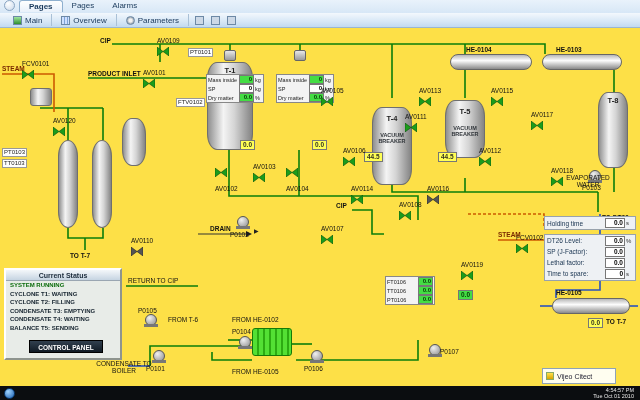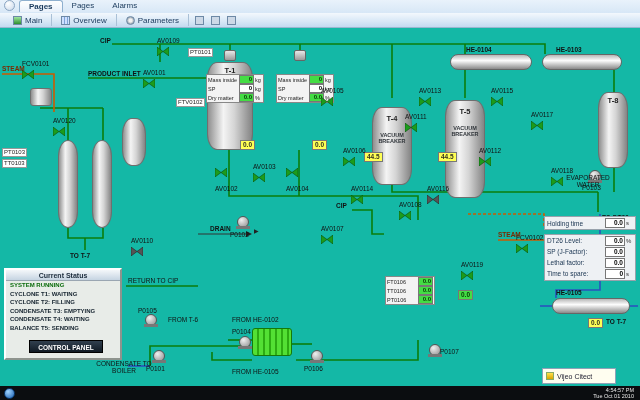--- a/index.html
+++ b/index.html
@@ -21,21 +21,21 @@
             display:flex; align-items:center; padding-left:6px; }
   .rbtn { display:flex; align-items:center; font-size:8px; color:#17365a; padding:0 7px; height:13px; }
   .ric { width:9px; height:9px; display:inline-block; margin-right:3px; border:1px solid #6d89a6; }
   .ric-main { background:linear-gradient(#9fe69f,#2f8f2f); }
   .ric-overview { background:repeating-linear-gradient(90deg,#cfe0ff 0 2px,#7fa4d8 2px 3px); }
   .ric-params { background:radial-gradient(circle,#f2f2f2 30%,#9aa5b0 70%); border-radius:50%; }
   .vdiv { width:1px; height:12px; background:#a9c0d6; margin:0 2px; }
   .ric-extra { background:#cdd9e7; margin-left:4px; }
 
   
-  .canvas { position:absolute; left:0; top:28px; width:640px; height:358px; background:#14b8a6; overflow:hidden; }
+  .canvas { position:absolute; left:0; top:28px; width:640px; height:358px; background:#fde047; overflow:hidden; }
   .pipes { position:absolute; left:0; top:0; pointer-events:none; }
 
   .lbl { position:absolute; font-size:6.5px; color:#111; white-space:nowrap; line-height:7px; }
   .lbl.bold { font-weight:bold; }
   .lbl.wrap { white-space:normal; text-align:center; }
   .lbl.steam { color:#7a2a00; font-weight:bold; }
   .tagbox { position:absolute; font-size:6px; background:#fff; border:1px solid #999; padding:0 1px;
             color:#222; white-space:nowrap; line-height:7px; }
   .val { position:absolute; font-size:6.5px; border:1px solid #777; padding:0 2px; font-weight:bold; line-height:8px; }
   .val.green { background:#44dd44; color:#073a07; }
@@ -184,21 +184,21 @@
     <div class="motor" style="left:224px;top:22px"></div>
     <div class="tank" style="left:207px;top:34px;width:46px;height:88px">
       <div class="tank-label">T-1</div>
     </div>
     <div class="motor" style="left:294px;top:22px"></div>
 
     <div class="tank" style="left:372px;top:79px;width:40px;height:78px">
       <div class="tank-label" style="top:6px">T-4</div>
       <div class="vbtxt wrap" style="top:24px">VACUUM BREAKER</div>
     </div>
-    <div class="tank" style="left:445px;top:72px;width:40px;height:98px">
+    <div class="tank" style="left:445px;top:72px;width:40px;height:58px">
       <div class="tank-label" style="top:6px">T-5</div>
       <div class="vbtxt wrap" style="top:24px">VACUUM BREAKER</div>
     </div>
     <div class="tank" style="left:598px;top:64px;width:30px;height:76px">
       <div class="tank-label">T-8</div>
     </div>
 
 
     <div class="lbl bold" style="left:466px;top:18px">HE-0104</div>
     <div class="hx" style="left:450px;top:26px;width:82px;height:16px"></div>

